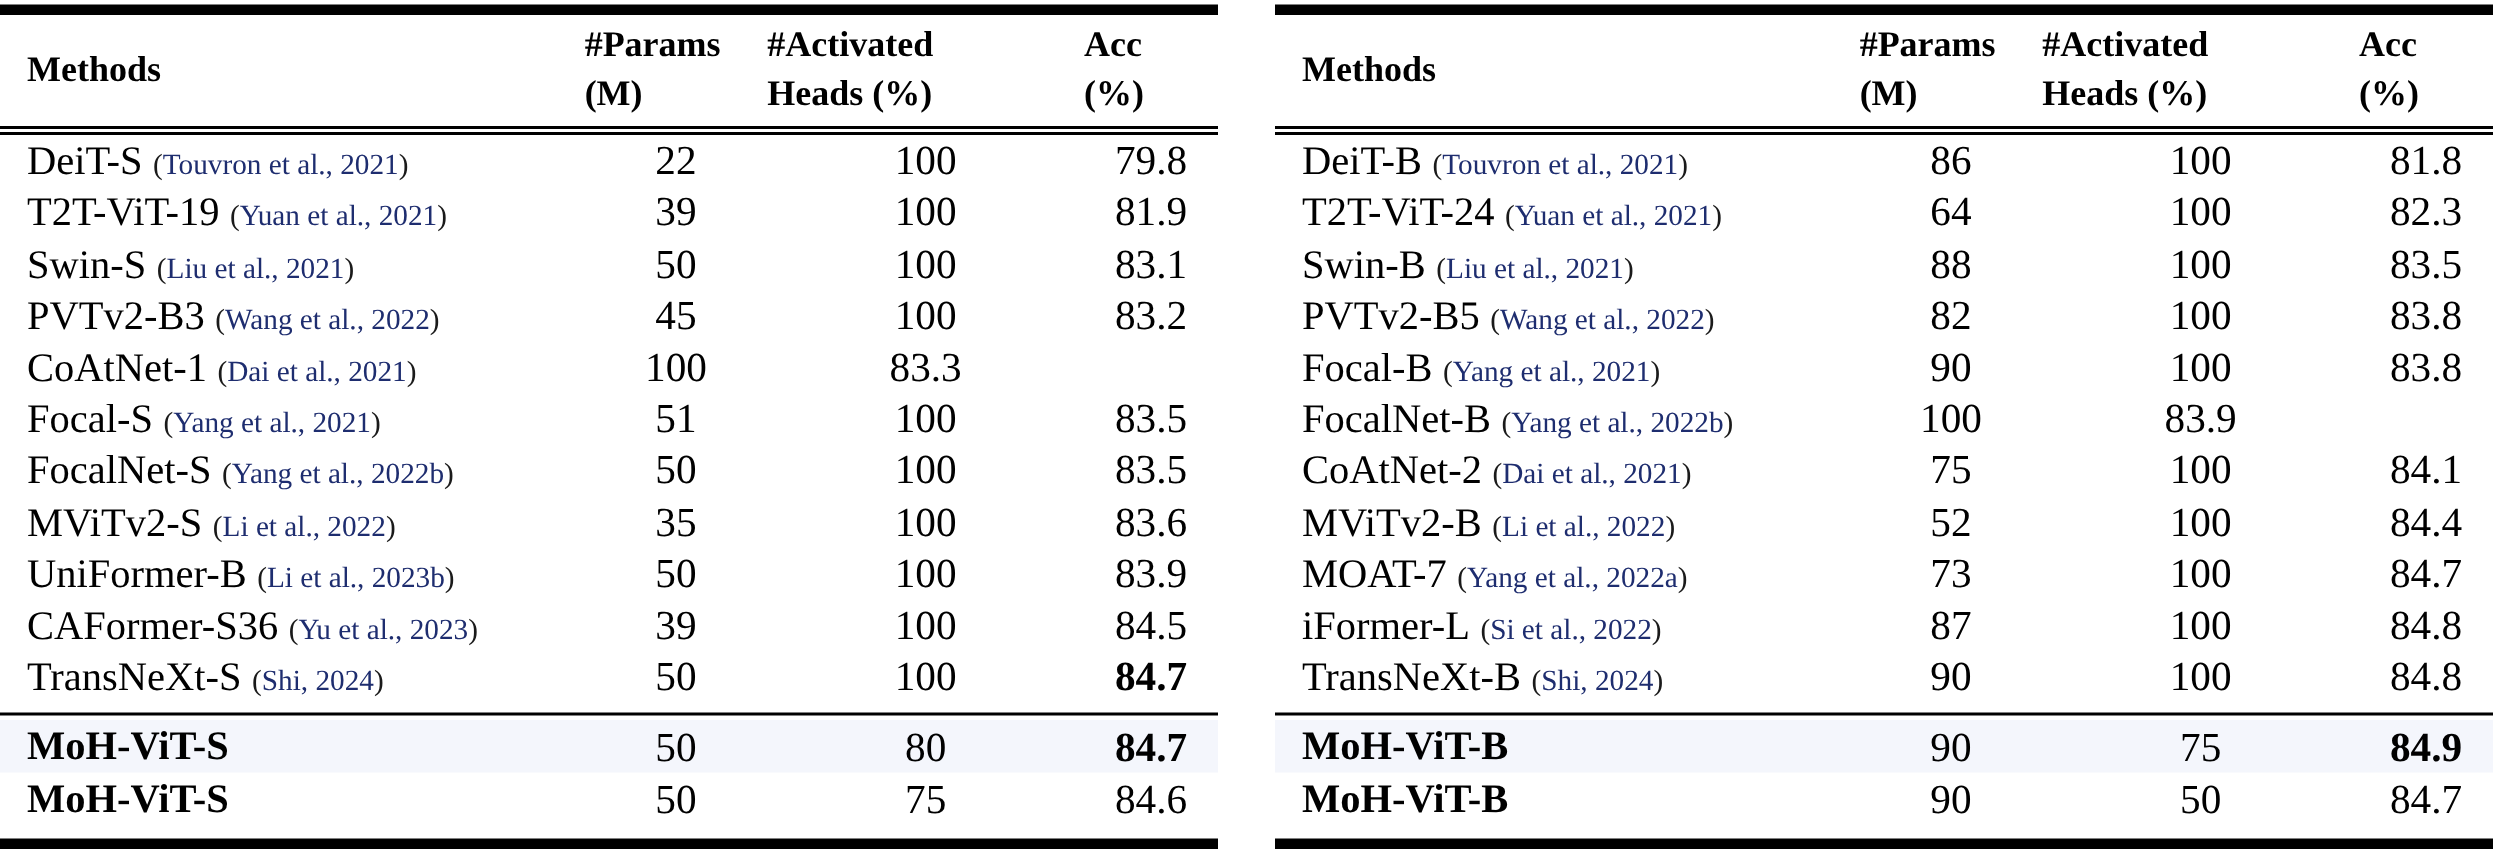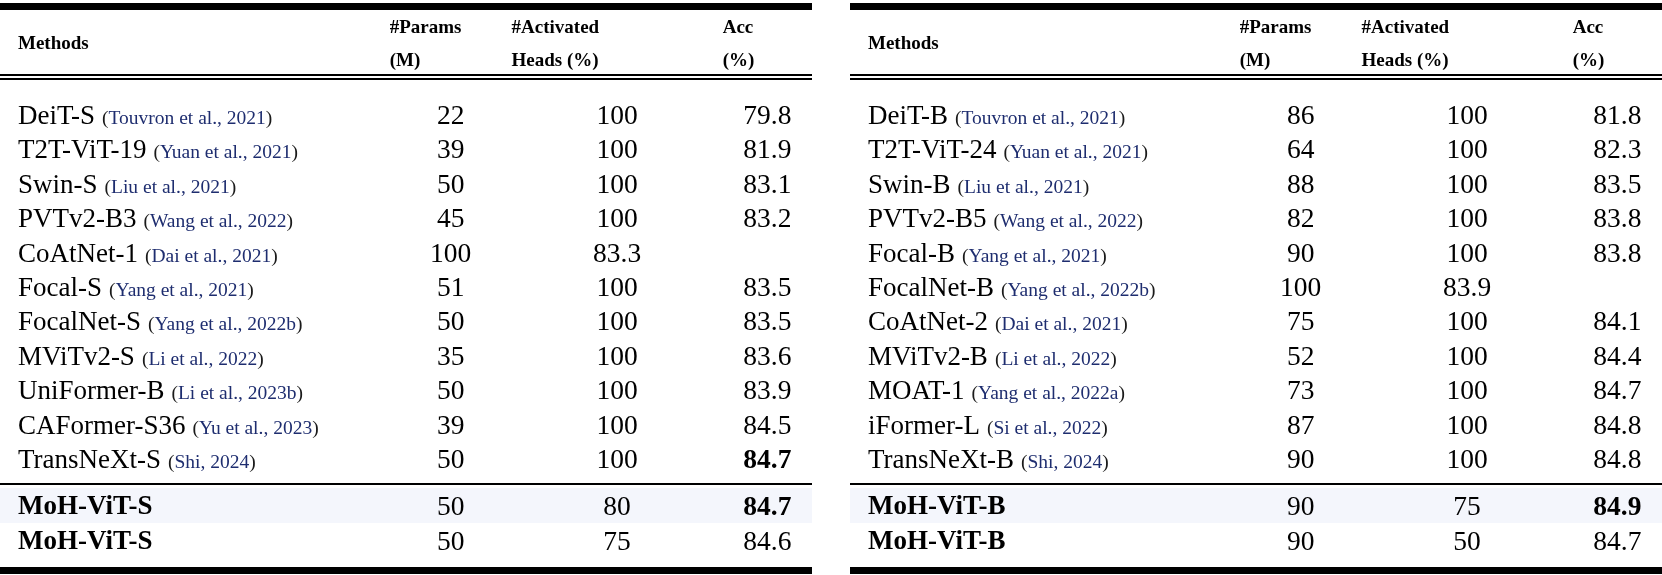--- a/index.html
+++ b/index.html
@@ -8,24 +8,24 @@
     font-family:"Liberation Serif","DejaVu Serif",serif;
     color:#000;
   }
   .page{display:flex;gap:38px;width:1662px;}
   .ptable{width:812px;display:flex;flex-direction:column;}
   .rule-top{margin-top:3px;height:7px;background:var(--rule-color,#000);}
   .rule-bottom{margin-top:9px;height:7px;background:var(--rule-color,#000);}
   .rule-double{border-top:2px solid var(--rule-color,#000);border-bottom:2px solid var(--rule-color,#000);height:2px;}
   .rule-mid{margin-top:7px;height:2px;background:var(--rule-color,#000);}
   .grid{display:grid;grid-template-columns:48% 15% 26% 11%;}
-  .thead{align-items:center;height:64px;font-weight:700;font-size:19px;}
+  .thead{align-items:center;height:74px;font-weight:700;font-size:24px;}
   .th-methods{padding-left:18px;}
   .th-num{text-align:left;line-height:33px;}
-  .tbody{padding-top:18px;}
+  .tbody{padding-top:0;}
   .moh-body{padding-top:3px;}
   .trow{height:34.4px;line-height:34.4px;font-size:27px;}
   .moh-body .trow{height:35px;line-height:35px;}
   .cell-methods{padding-left:18px;white-space:nowrap;overflow:hidden;}
   .num{text-align:center;font-size:27.5px;}
   .cite{font-size:19.5px;color:var(--cite-color,#1e2d6f);margin-left:7px;}
   .cite .paren{color:#1a1a1a;}
   .bold{font-weight:700;}
   .highlight{background:var(--highlight-color,#f4f6fc);}
 </style>
@@ -240,21 +240,21 @@
         <div class="trow grid">
     <div class="cell-methods">
       <span class="method">MViTv2-B</span><span class="cite"><span class="paren">(</span><span class="cite-text">Li et al., 2022</span><span class="paren">)</span></span>
     </div>
     <div class="num params">52</div>
     <div class="num activated">100</div>
     <div class="num acc">84.4</div>
   </div>
         <div class="trow grid">
     <div class="cell-methods">
-      <span class="method">MOAT-1</span><span class="cite"><span class="paren">(</span><span class="cite-text">Yang et al., 2022a</span><span class="paren">)</span></span>
+      <span class="method">MOAT-7</span><span class="cite"><span class="paren">(</span><span class="cite-text">Yang et al., 2022a</span><span class="paren">)</span></span>
     </div>
     <div class="num params">73</div>
     <div class="num activated">100</div>
     <div class="num acc">84.7</div>
   </div>
         <div class="trow grid">
     <div class="cell-methods">
       <span class="method">iFormer-L</span><span class="cite"><span class="paren">(</span><span class="cite-text">Si et al., 2022</span><span class="paren">)</span></span>
     </div>
     <div class="num params">87</div>

